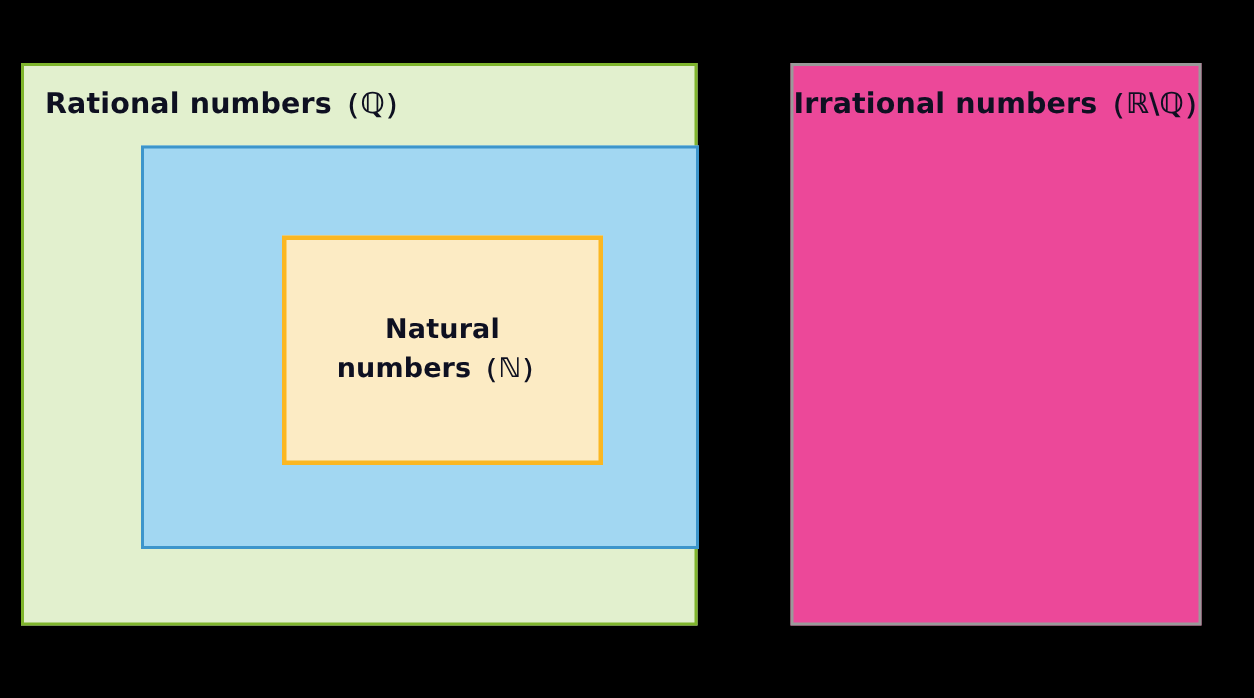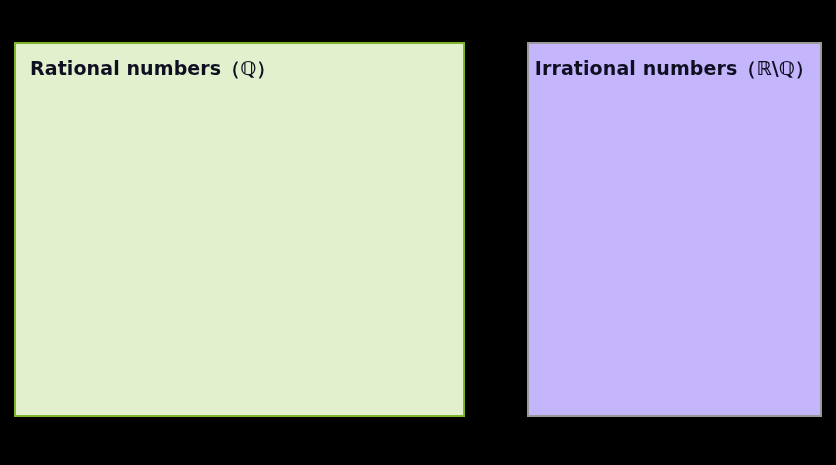--- a/index.html
+++ b/index.html
@@ -34,24 +34,24 @@
     box-sizing: border-box;
     background: #E2F0CE;
     border: 2px solid #7FB52C;
   }
 
   
   .panel-irrational {
     position: absolute;
     left: 527px;
     top: 42px;
-    width: 295px;
+    width: 274px;
     height: 375px;
     box-sizing: border-box;
-    background: #c4b5fd;
+    background: #ec4899;
     border: 2px solid #9A9A9A;
   }
 
   
   .box-integers {
     position: absolute;
     left: 78px;
     top: 53px;
     width: 372px;
     height: 269px;
@@ -120,20 +120,32 @@
 </style>
 </head>
 <body>
 
 <div id="canvas">
 
   <div class="panel-rational">
 
     <div class="label label-rational">Rational numbers（ℚ）</div>
 
+    <div class="box-integers">
+
+      <div class="label label-integers">Integers（ℤ）</div>
+
+      <div class="box-natural">
+        <div class="label label-natural">
+          <span class="line">Natural</span>
+          <span class="line">numbers（ℕ）</span>
+        </div>
+      </div>
+
+    </div>
 
   </div>
 
   <div class="panel-irrational">
     <div class="label label-irrational">Irrational numbers（ℝ\ℚ）</div>
   </div>
 
 </div>
 
 </body></html>

